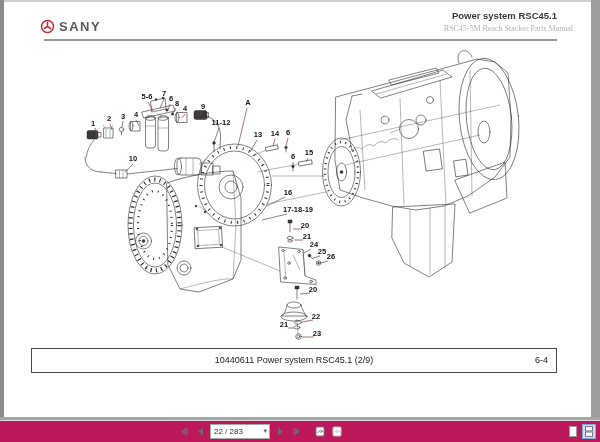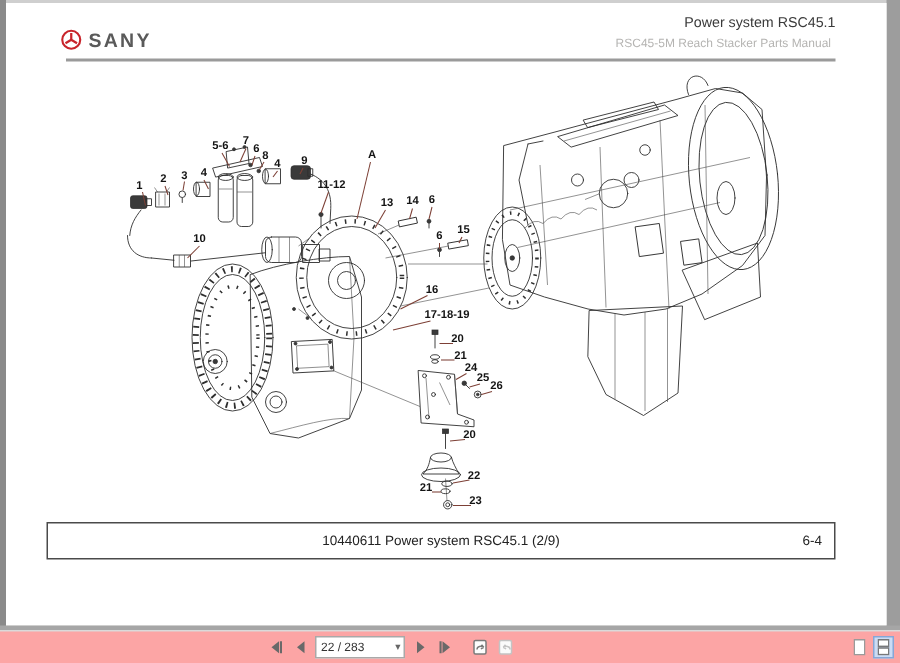--- a/index.html
+++ b/index.html
@@ -8,42 +8,42 @@
   
   .frame-top{position:absolute;left:0;top:0;right:0;height:2px;background:#cfcfcf;}
   .frame-left{position:absolute;left:0;top:0;width:4px;height:421px;background:#8a8a8a;}
   .frame-right{position:absolute;right:0;top:0;width:9px;height:421px;background:#9d9d9d;}
   .page{position:absolute;left:4px;top:2px;width:587px;height:415px;background:#ffffff;}
   .shadow-band{position:absolute;left:0;top:417px;right:0;height:4px;background:#a6a6a6;}
 
   
   .logo{position:absolute;left:36px;top:17px;display:flex;align-items:flex-end;gap:4px;}
   .logo-text{font-size:13px;font-weight:bold;color:#5a5a5a;letter-spacing:1.5px;}
-  .hdr-title{position:absolute;right:34px;top:8px;font-size:9.5px;font-weight:400;color:#3a3a3a;}
-  .hdr-sub{position:absolute;right:37px;top:22px;font-size:8px;color:#b5b4b2;}
+  .hdr-title{position:absolute;right:34px;top:8px;font-size:9.5px;font-weight:700;color:#3a3a3a;}
+  .hdr-sub{position:absolute;right:18px;top:22px;font-size:8px;color:#b5b4b2;font-family:Liberation Serif, serif;}
   .hdr-rule{position:absolute;left:40px;right:34px;top:37px;height:2px;background:#9a9a9a;}
 
   
   .caption-box{position:absolute;left:27px;right:34px;top:346px;height:23px;
                border:1px solid #4a4a4a;}
   .caption-text{position:absolute;left:0;right:0;top:0;line-height:23px;text-align:center;
                 font-size:9px;color:#222;}
   .caption-page{position:absolute;right:8px;top:0;line-height:23px;font-size:9px;color:#222;}
 
   
   .diagram{position:absolute;left:0;top:0;width:600px;height:442px;z-index:2;pointer-events:none;}
   .ln{fill:none;stroke:#2e2e2e;stroke-width:.6;stroke-linejoin:round;stroke-linecap:round;}
   .lnf{fill:#3a3a3a;stroke:#2e2e2e;stroke-width:.5;}
   .thin{fill:none;stroke:#4a4a4a;stroke-width:.4;}
   .leader{stroke:#7d4036;stroke-width:.7;fill:none;}
   .callouts text{font-family:"Liberation Sans",sans-serif;font-size:7.5px;font-weight:bold;
                  fill:#141414;text-anchor:middle;}
 
   
-  .statusbar{position:absolute;left:0;right:0;bottom:0;height:21px;background:#fca5a5;
+  .statusbar{position:absolute;left:0;right:0;bottom:0;height:21px;background:#be185d;
              border-top:1px solid #dadada;z-index:3;}
   .nav{position:absolute;left:176px;top:3px;display:flex;align-items:center;gap:3px;}
   .nb{width:14px;height:14px;display:flex;align-items:center;justify-content:center;}
   .pagebox{position:relative;width:58px;height:13px;border:1px solid #a9a9a9;background:#fff;
            display:flex;align-items:center;}
   .pagebox input{border:none;outline:none;width:42px;height:11px;font-size:8px;
                  font-family:"Liberation Sans",sans-serif;color:#333;padding:0 0 0 3px;background:transparent;}
   .caret{position:absolute;right:2px;top:2px;font-size:7px;color:#666;}
   .viewmodes{position:absolute;right:4px;top:2px;display:flex;gap:2px;align-items:center;height:17px;}
   .vm-active{background:#ccdcf4;border:1px solid #86a7d7;padding:1px 2px;display:flex;align-items:center;}

